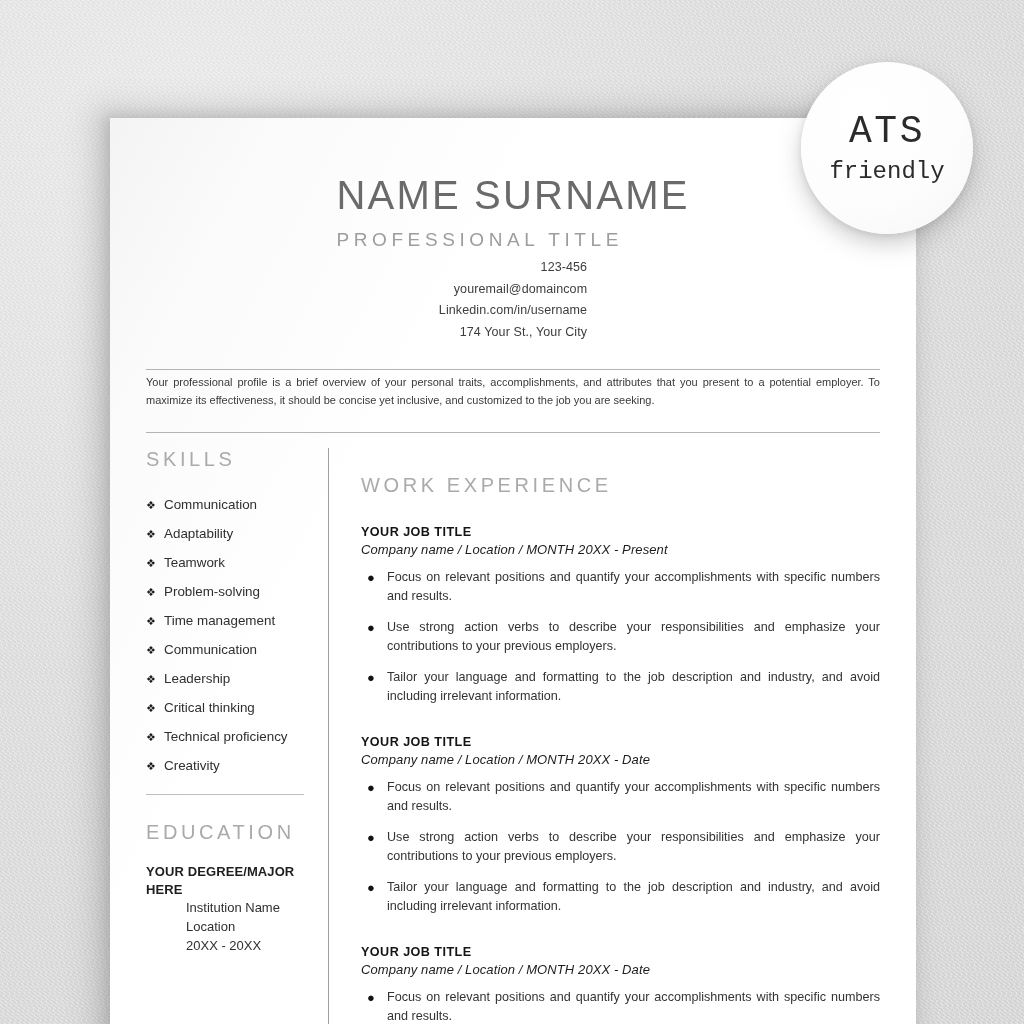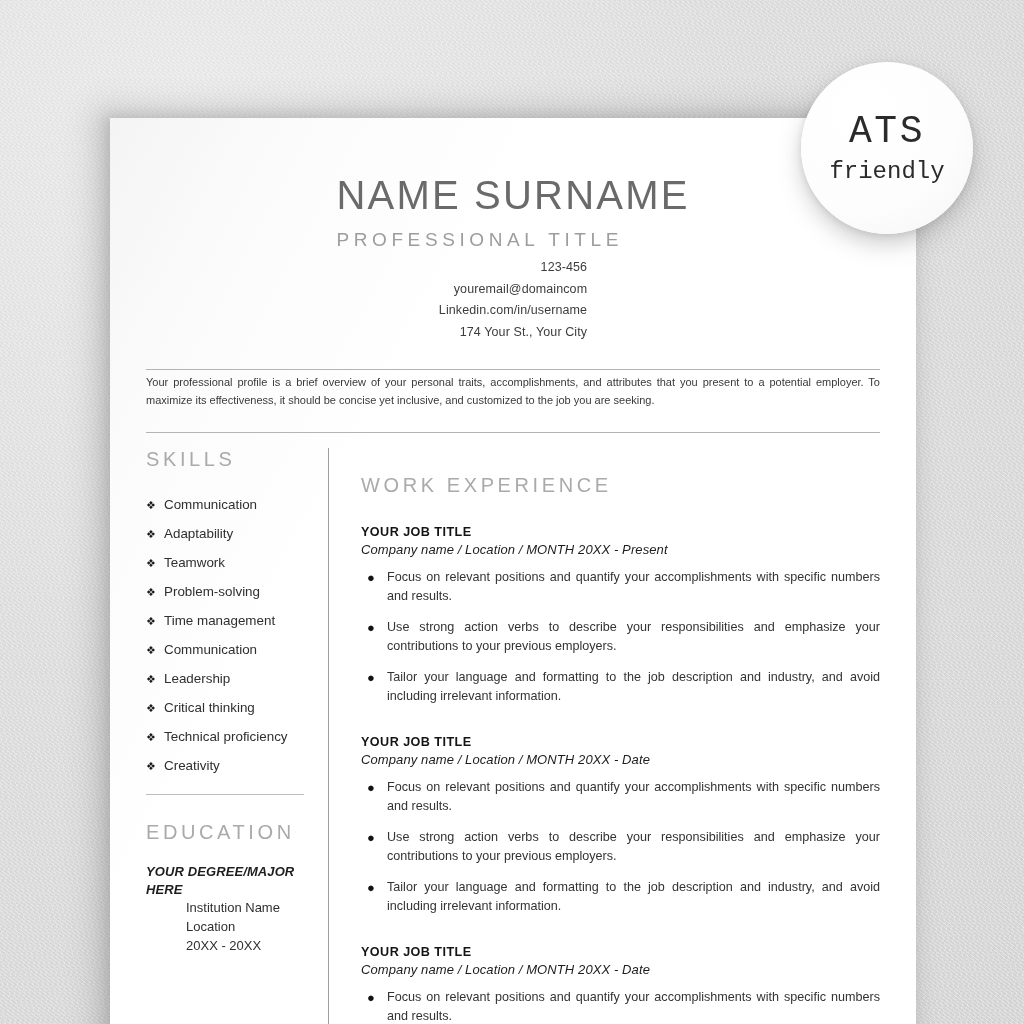--- a/index.html
+++ b/index.html
@@ -167,21 +167,20 @@
     box-sizing: border-box;
   }
   .education-heading { margin-top: 26px; }
   .edu-degree {
     margin-top: 19px;
     font-size: 13px;
     font-weight: bold;
     color: #1e1e1e;
     line-height: 1.38;
     letter-spacing: .1px;
-    font-style: italic;
   }
   .edu-line {
     font-size: 13px;
     color: #2f2f2f;
     line-height: 1.45;
     margin-left: 40px;
   }
 
   
   .work-heading { margin-top: 26px; }

